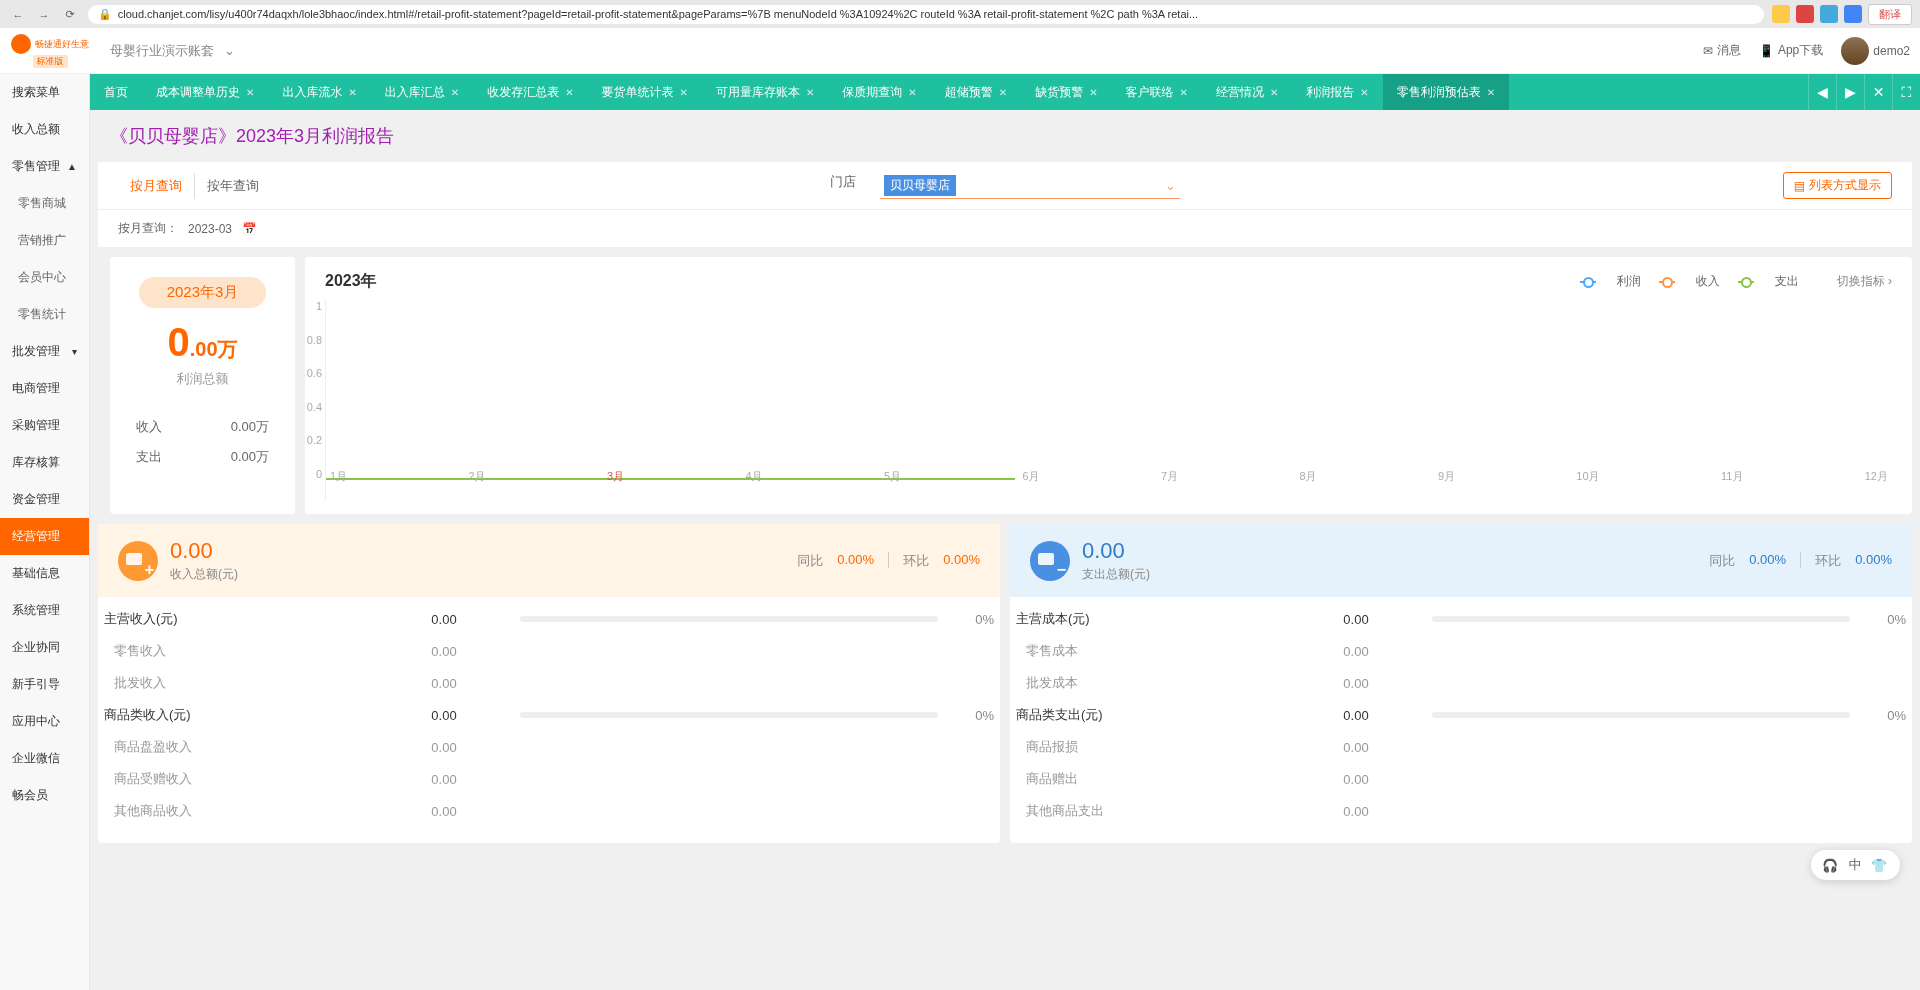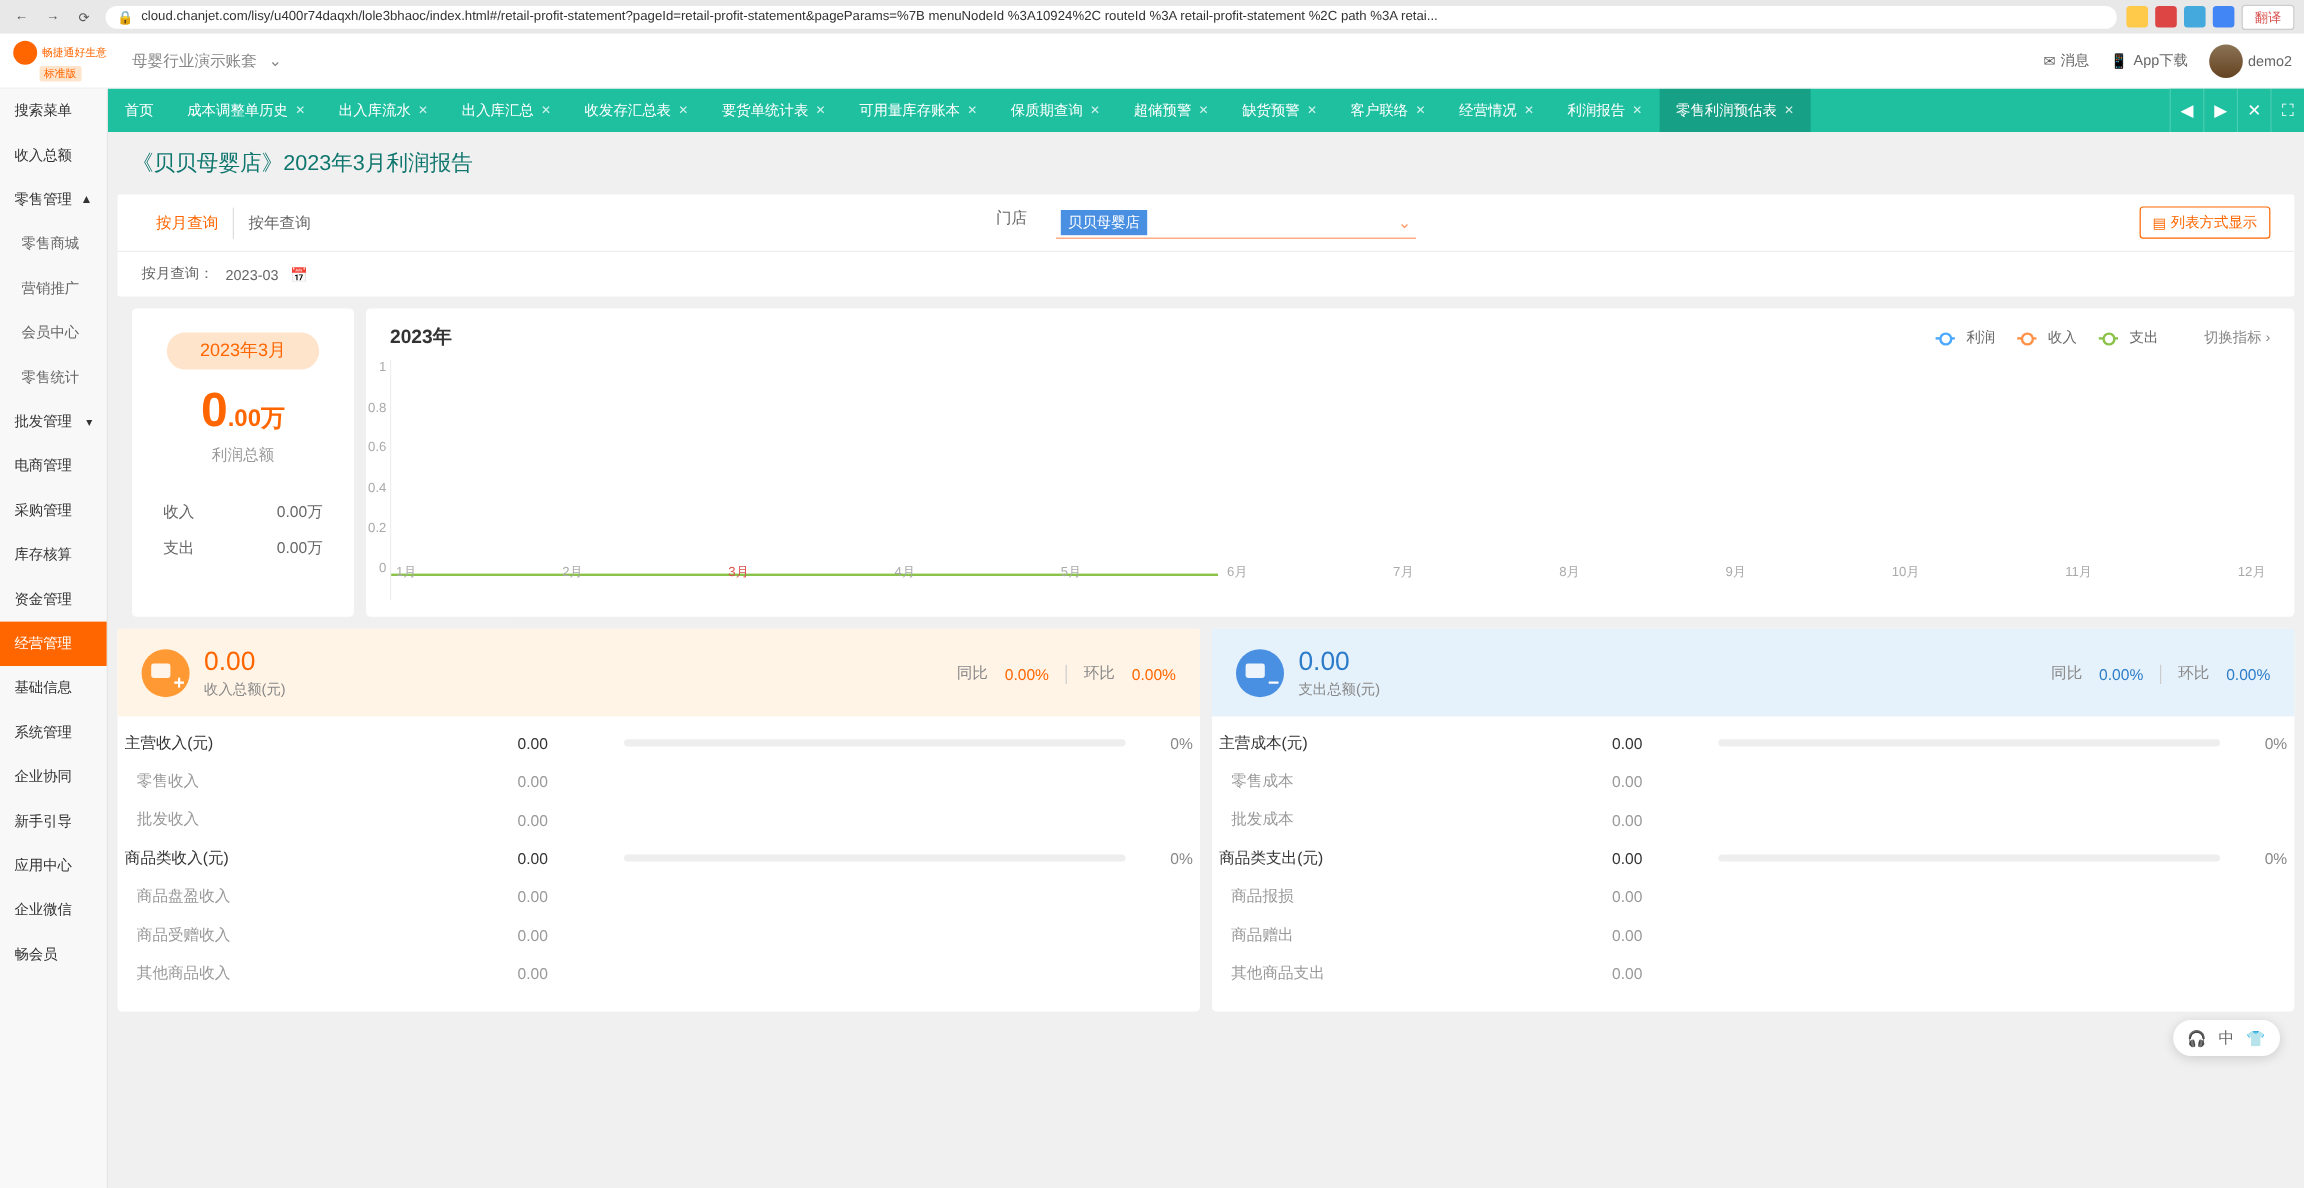--- a/index.html
+++ b/index.html
@@ -34,21 +34,21 @@
 
 .content { flex: 1; display: flex; flex-direction: column; background: #f0f0f0; }
 
 .tab-bar { height: 36px; background: #1ec0a0; display: flex; align-items: center; position: relative; }
 .tab-item { padding: 0 14px; height: 36px; display: flex; align-items: center; color: #fff; font-size: 12px; cursor: pointer; gap: 6px; white-space: nowrap; }
 .tab-item.active { background: #16a085; }
 .tab-close { font-size: 10px; opacity: 0.8; }
 .tab-controls { margin-left: auto; display: flex; height: 36px; }
 .tab-ctrl-btn { width: 28px; height: 36px; background: #1ec0a0; color: #fff; display: flex; align-items: center; justify-content: center; cursor: pointer; border-left: 1px solid rgba(255,255,255,0.2); font-size: 14px; }
 
-.page-title-bar { padding: 14px 20px; background: #f0f0f0; font-size: 18px; color: #0f766e; font-weight: 500; }
+.page-title-bar { padding: 14px 20px; background: #f0f0f0; font-size: 18px; color: #a21caf; font-weight: 500; }
 
 .filter-panel { background: #fff; margin: 0 8px; padding: 0; border-radius: 2px; }
 .filter-row1 { display: flex; align-items: center; padding: 10px 20px; border-bottom: 1px solid #eee; position: relative; }
 .filter-tabs { display: flex; gap: 0; }
 .filter-tab { padding: 4px 12px; font-size: 13px; cursor: pointer; color: #666; border-right: 1px solid #ddd; }
 .filter-tab.active { color: #ff6600; }
 .filter-tab:last-child { border-right: none; }
 .store-select { position: absolute; left: 50%; transform: translateX(-50%); display: flex; align-items: flex-start; gap: 24px; font-size: 13px; }
 .store-label { color: #666; }
 .store-value { background: #4a90e2; color: #fff; padding: 2px 6px; font-size: 12px; }
@@ -62,21 +62,21 @@
 .summary-pill { background: #ffe4cc; color: #ff6600; padding: 6px 28px; border-radius: 18px; font-size: 15px; margin-bottom: 14px; }
 .summary-big { font-size: 40px; font-weight: bold; color: #ff6600; line-height: 1; }
 .summary-big .sm { font-size: 20px; }
 .summary-label { color: #999; font-size: 13px; margin-top: 8px; margin-bottom: 24px; }
 .summary-line { display: flex; justify-content: space-between; width: 100%; padding: 6px 26px; font-size: 13px; color: #666; }
 
 .chart-card { flex: 1; background: #fff; border-radius: 4px; padding: 14px 20px; position: relative; }
 .chart-header { display: flex; align-items: center; margin-bottom: 8px; }
 .chart-title { font-size: 16px; font-weight: 600; color: #333; }
 .chart-legend { margin-left: auto; display: flex; gap: 18px; align-items: center; font-size: 12px; color: #666; }
-.leg-item { display: flex; align-items: center; gap: 10px; }
+.leg-item { display: flex; align-items: center; gap: 21px; }
 .leg-marker { width: 16px; height: 2px; position: relative; }
 .leg-marker::after { content: ''; position: absolute; width: 7px; height: 7px; border: 2px solid; border-radius: 50%; background: #fff; left: 3px; top: -4px; }
 .leg-profit { background: #4aa8ff; } .leg-profit::after { border-color: #4aa8ff; }
 .leg-income { background: #ff9248; } .leg-income::after { border-color: #ff9248; }
 .leg-expense { background: #8bc34a; } .leg-expense::after { border-color: #8bc34a; }
 .switch-link { color: #888; font-size: 12px; cursor: pointer; margin-left: 20px; }
 .chart-body { height: 200px; position: relative; border-left: 1px solid #eee; }
 .y-axis { position: absolute; left: -24px; top: 0; bottom: 20px; display: flex; flex-direction: column; justify-content: space-between; color: #aaa; font-size: 11px; text-align: right; width: 20px; }
 .x-axis { position: absolute; bottom: 16px; left: 0; right: 0; display: flex; justify-content: space-between; color: #aaa; font-size: 11px; padding: 0 4px; }
 .x-tick.active { color: #d9534f; }
@@ -91,21 +91,21 @@
 .detail-icon.oi { background: #ff9933; }
 .detail-icon.bi { background: #4a90e2; }
 .detail-icon::before { content: ''; position: absolute; width: 16px; height: 12px; background: #fff; opacity: 0.9; border-radius: 2px; left: 8px; top: 12px; }
 .detail-icon.oi::after { content: '+'; position: absolute; right: 4px; bottom: 2px; color: #fff; font-weight: bold; font-size: 16px; }
 .detail-icon.bi::after { content: '−'; position: absolute; right: 4px; bottom: 2px; color: #fff; font-weight: bold; font-size: 16px; }
 .detail-totals { display: flex; flex-direction: column; }
 .detail-amount { font-size: 22px; font-weight: 500; }
 .detail-amount.o { color: #ff6600; }
 .detail-amount.b { color: #2c7cc9; }
 .detail-sub { font-size: 12px; color: #888; margin-top: 2px; }
-.detail-ratios { margin-left: auto; display: flex; gap: 14px; font-size: 13px; align-items: flex-end; }
+.detail-ratios { margin-left: auto; display: flex; gap: 14px; font-size: 13px; align-items: flex-start; }
 .ratio-lbl { color: #888; }
 .ratio-val.o { color: #ff6600; }
 .ratio-val.b { color: #2c7cc9; }
 .ratio-sep { width: 1px; height: 16px; background: #ccc; }
 .detail-body { padding: 6px 6px 16px; }
 .d-row { display: flex; align-items: center; padding: 7px 0; font-size: 13px; }
 .d-row .lbl { flex: 0 0 280px; color: #333; }
 .d-row.sub .lbl { color: #999; padding-left: 10px; }
 .d-row .val { flex: 0 0 120px; text-align: center; color: #333; }
 .d-row.sub .val { color: #999; }

